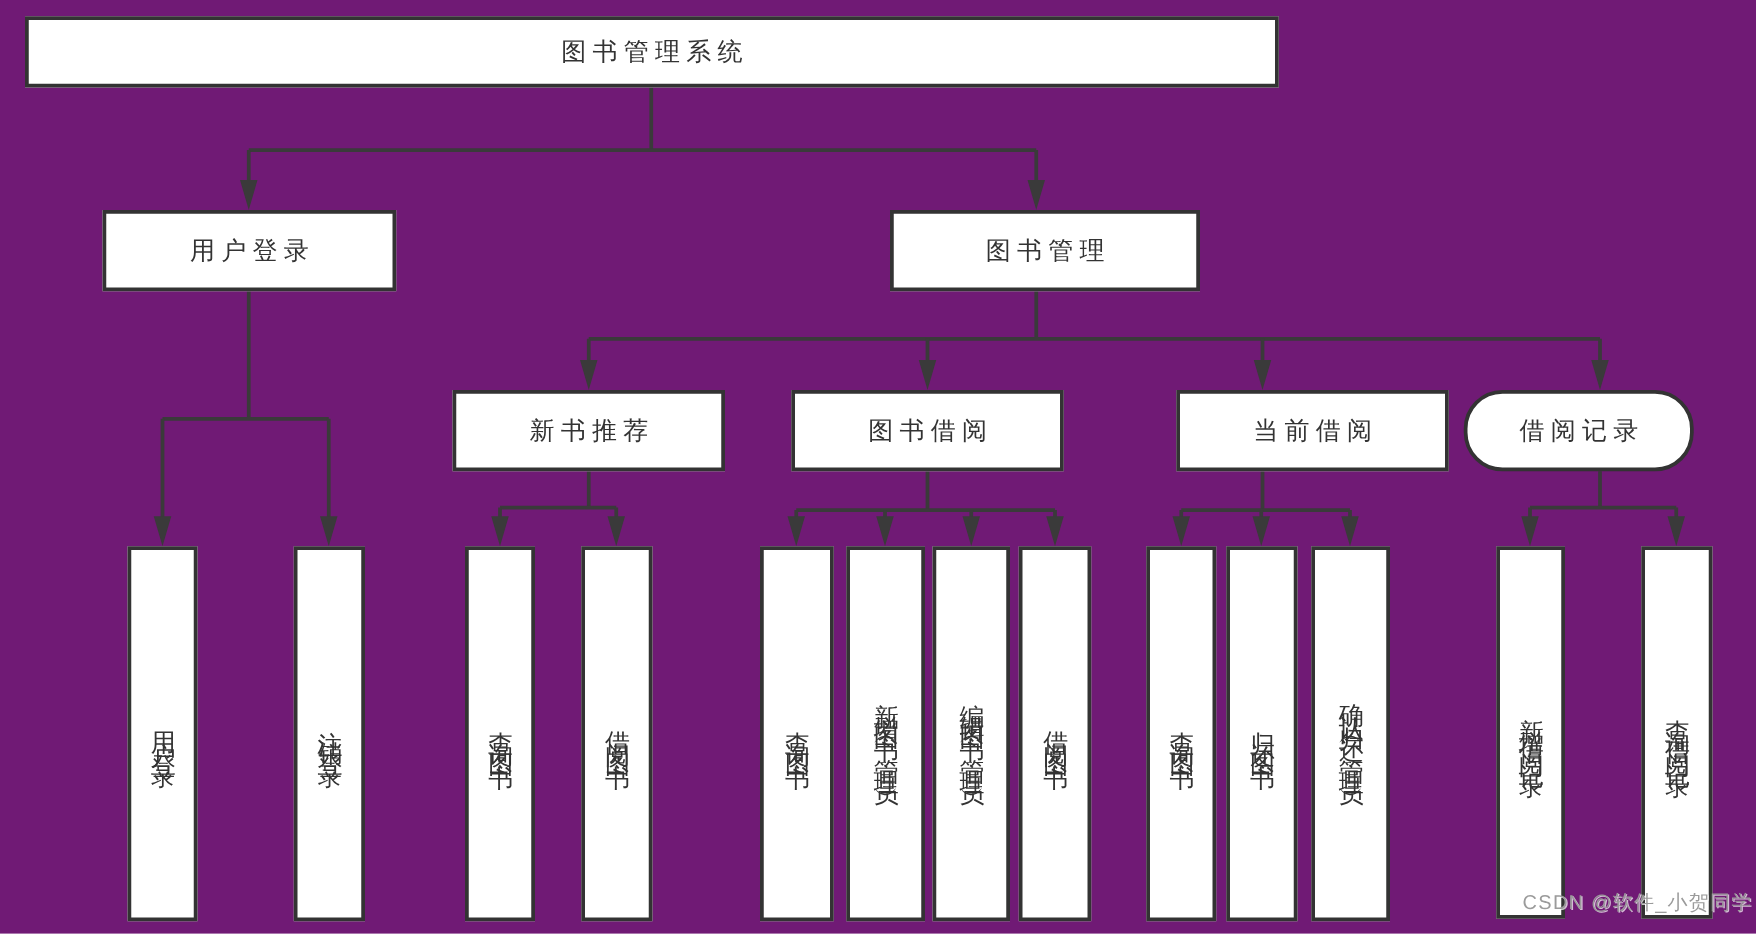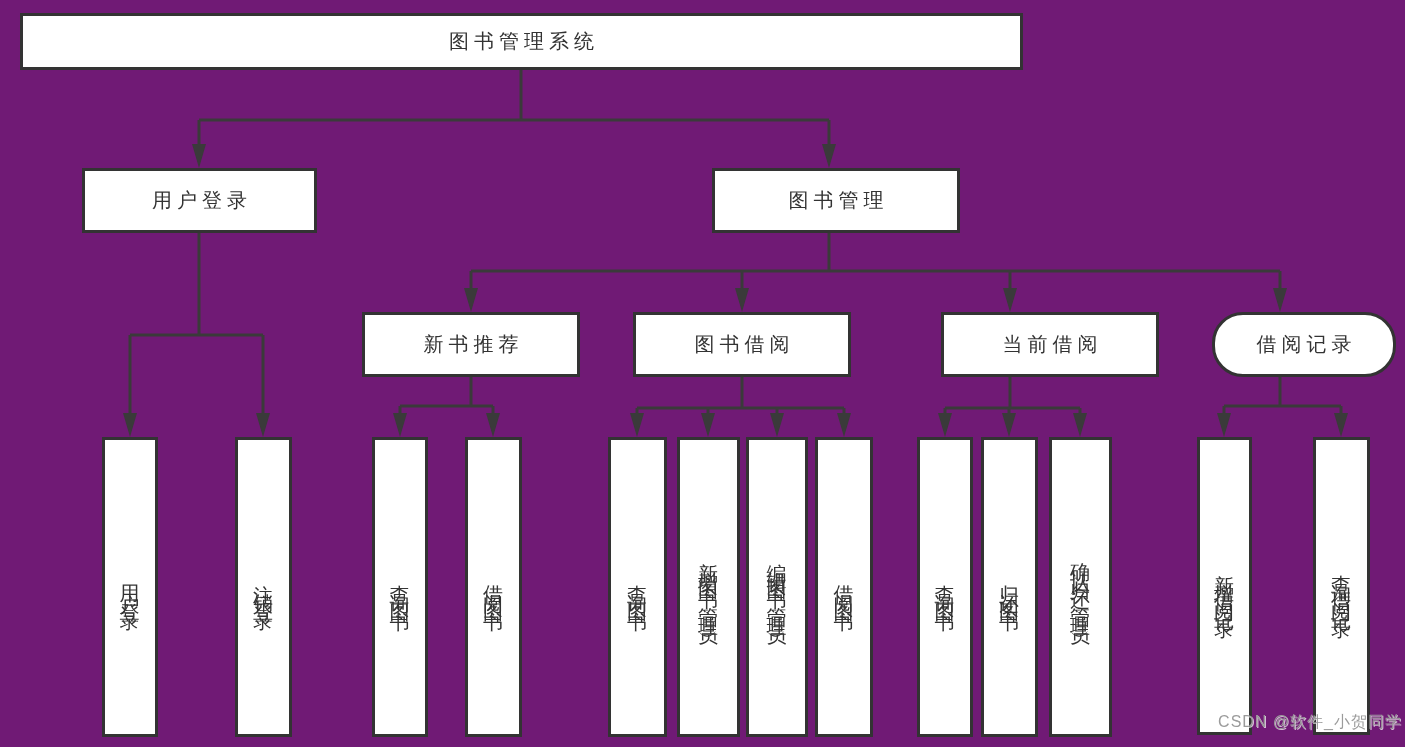--- a/index.html
+++ b/index.html
@@ -147,21 +147,21 @@
 
   <div class="node h-node" style="left:362px; top:312px; width:218px; height:65px;">
     <span>新书推荐</span>
   </div>
   <div class="node h-node" style="left:633px; top:312px; width:218px; height:65px;">
     <span>图书借阅</span>
   </div>
   <div class="node h-node" style="left:901px; top:312px; width:218px; height:65px;margin-left:40px;">
     <span>当前借阅</span>
   </div>
-  <div class="node h-node" style="left:1212px; top:312px; width:184px; height:65px;border-radius:31px;">
+  <div class="node h-node" style="left:1171px; top:312px; width:184px; height:65px;border-radius:31px;">
     <span>借阅记录</span>
   </div>
 
   <div class="node v-node" style="left:102px; top:437px; width:56px; height:300px;">
     <span>用户登录</span>
   </div>
   <div class="node v-node" style="left:235px; top:437px; width:57px; height:300px;">
     <span>注销登录</span>
   </div>
 

